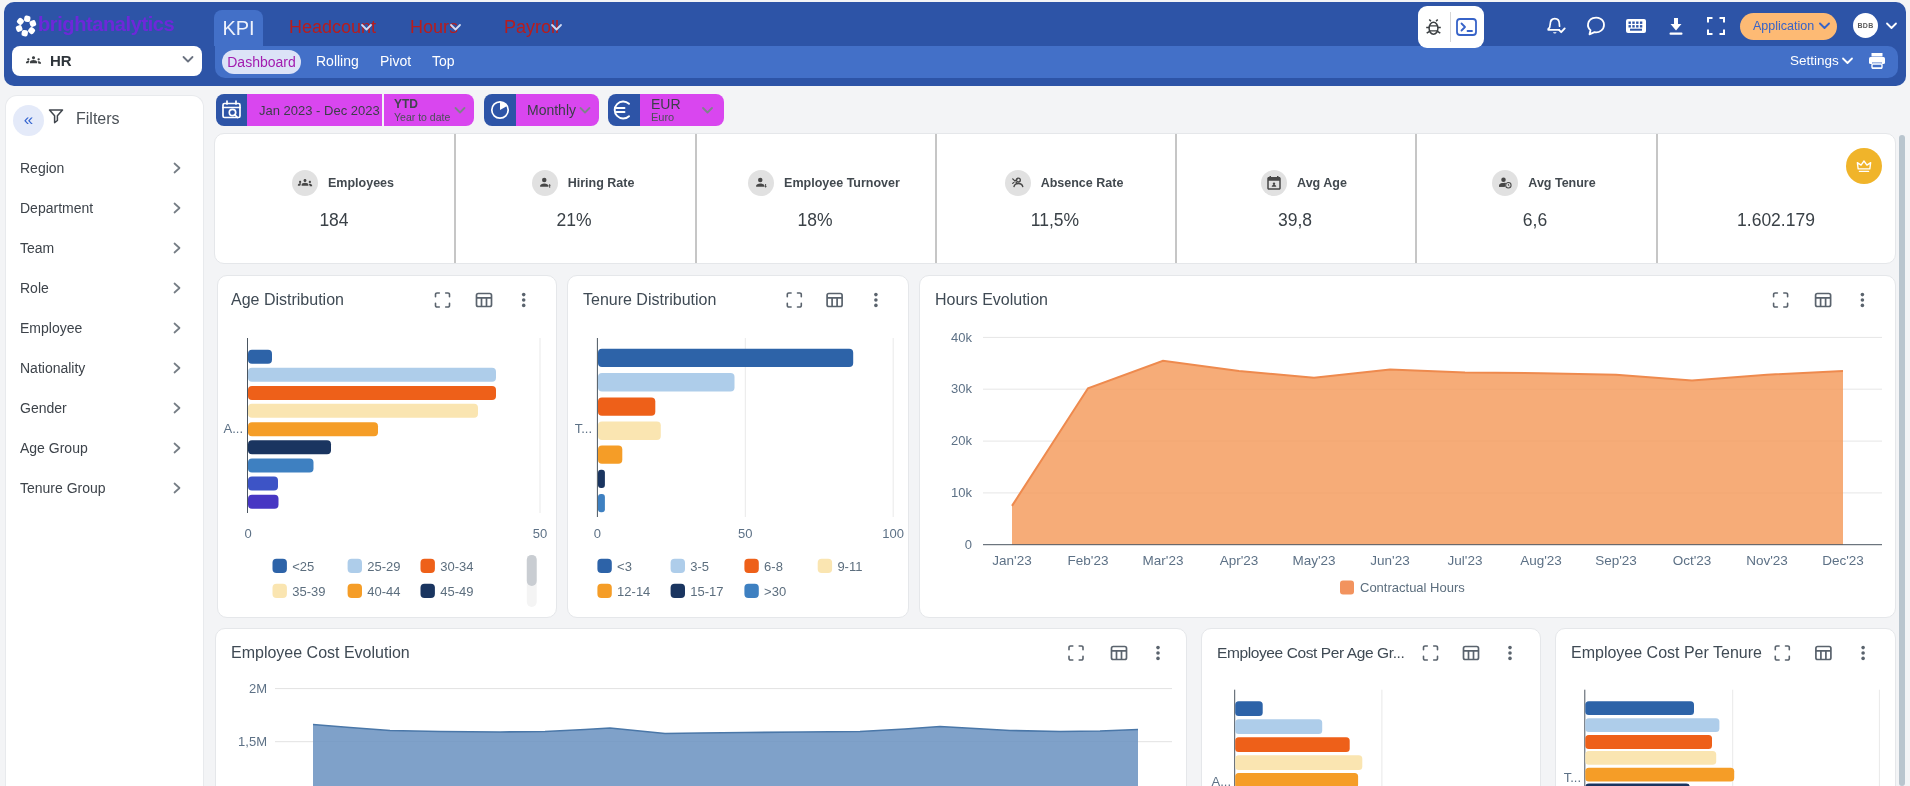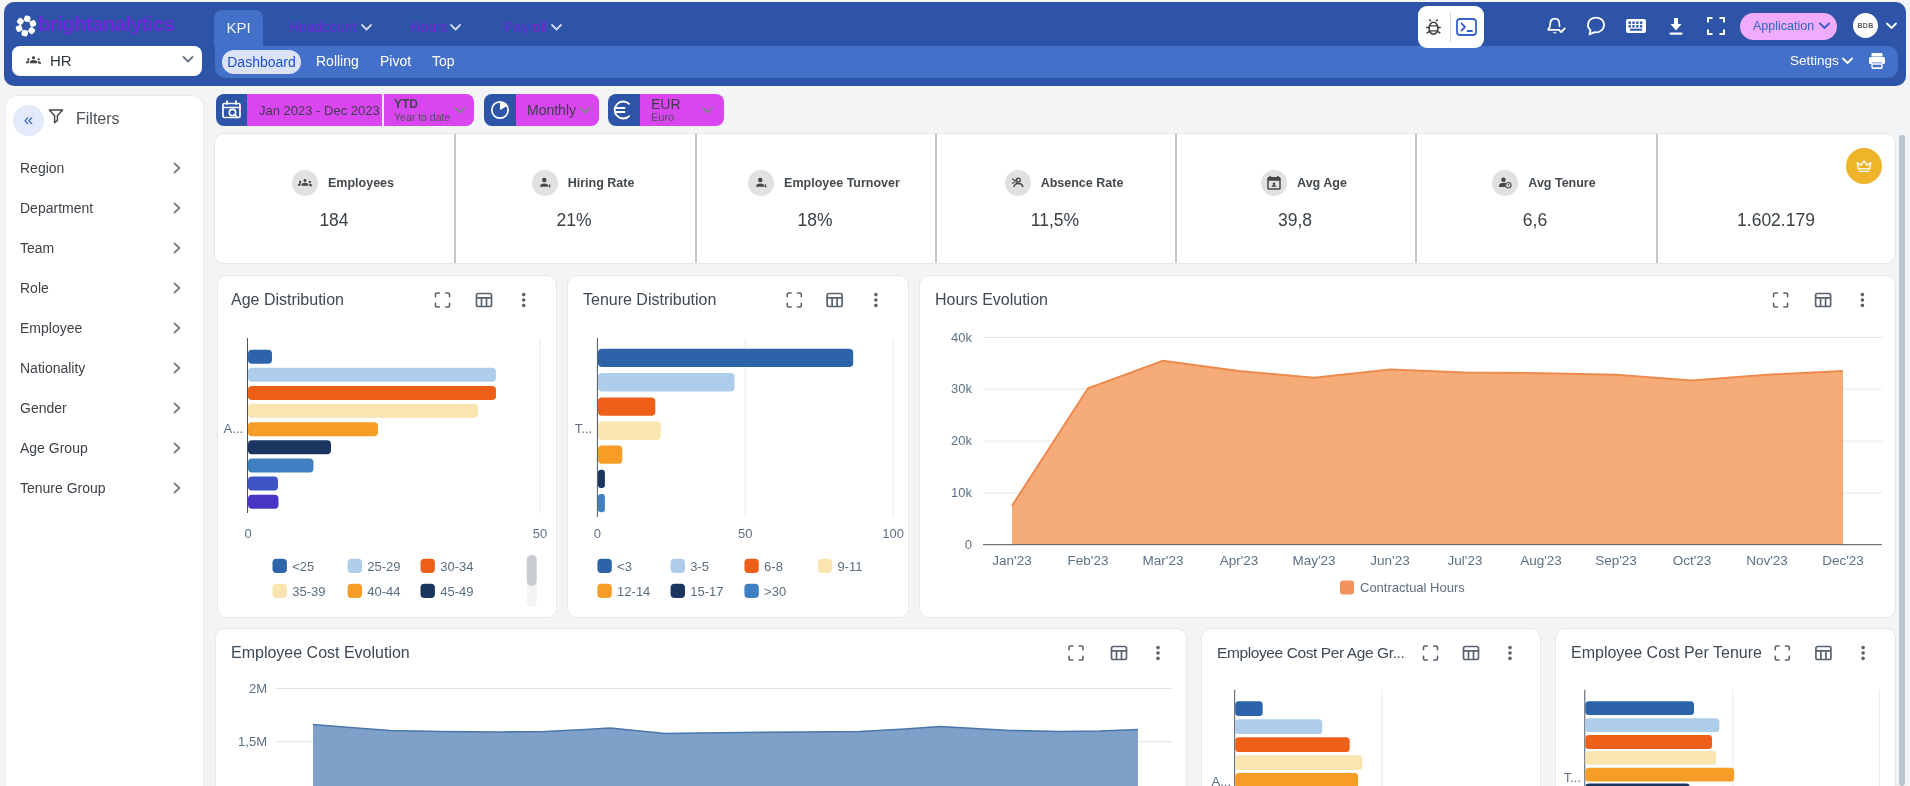--- a/index.html
+++ b/index.html
@@ -3,29 +3,29 @@
 <meta charset="utf-8">
 <style>
   * { margin:0; padding:0; box-sizing:border-box; }
   html,body { width:1910px; height:786px; overflow:hidden; }
   body { font-family:"Liberation Sans", sans-serif; background:#f3f4f6; position:relative; }
   .abs { position:absolute; }
   
   #nav { position:absolute; left:4px; top:2px; width:1902px; height:84px; background:#2d54a7; border-radius:10px; }
   #logo { position:absolute; left:38px; top:13px; color:#6d28d9; font-size:20px; font-weight:bold; letter-spacing:-0.4px; }
   #hrbox { position:absolute; left:12px; top:46px; width:190px; height:29.5px; background:#fff; border-radius:8px; display:flex; align-items:center; }
-  #hrbox .txt { color:#2f353b; font-size:15px; margin-left:7px; }
+  #hrbox .txt { color:#2f353b; font-size:15px; margin-left:7px;font-weight:bold; }
   #subrow { position:absolute; left:215px; top:45.5px; width:1683px; height:32px; background:#4370c8; border-radius:0 10px 10px 10px; }
-  #kpitab { position:absolute; left:214px; top:10px; width:49px; height:36px; background:#4370c8; border-radius:8px 8px 0 0; color:#eef2fc; font-size:15px; text-align:center; line-height:36px; }
-  .nav1 { position:absolute; top:10px; height:34px; line-height:34px; color:#6d28d9; font-size:14px; }
-  .pill-dash { position:absolute; left:222px; top:50px; width:79px; height:24px; background:#dce3f7; border-radius:12px; color:#1d4ed8; font-size:14px; text-align:center; line-height:24px; }
+  #kpitab { position:absolute; left:214px; top:10px; width:49px; height:36px; background:#4370c8; border-radius:8px 8px 0 0; color:#eef2fc; font-size:20px; text-align:center; line-height:36px; }
+  .nav1 { position:absolute; top:10px; height:34px; line-height:34px; color:#b91c1c; font-size:18px; }
+  .pill-dash { position:absolute; left:222px; top:50px; width:79px; height:24px; background:#dce3f7; border-radius:12px; color:#a21caf; font-size:14px; text-align:center; line-height:24px; }
   .nav2 { position:absolute; top:48px; height:26px; line-height:26px; color:#fff; font-size:14px; }
   #dbgbox { position:absolute; left:1418px; top:6px; width:66px; height:42px; background:#fff; border-radius:9px; }
   #dbgbox .div { position:absolute; left:32px; top:6px; width:1px; height:30px; background:#d6d6d6; }
-  #apppill { position:absolute; left:1740px; top:13px; width:97px; height:27px; background:#f0abfc; border-radius:14px; color:#3763c8; font-size:12.5px; line-height:27px; padding-left:13px; }
+  #apppill { position:absolute; left:1740px; top:13px; width:97px; height:27px; background:#fdba74; border-radius:14px; color:#3763c8; font-size:12.5px; line-height:27px; padding-left:13px; }
   #avatar { position:absolute; left:1853px; top:13px; width:25px; height:25px; border-radius:50%; background:#fff; color:#5a5a5a; font-size:7px; font-weight:bold; letter-spacing:0.3px; text-align:center; line-height:25px; }
   
   #scrollthumb { position:absolute; left:1899px; top:135px; width:6px; height:651px; background:#b9c5ce; border-radius:3px; }
   
   #sidebar { position:absolute; left:5px; top:95px; width:199px; height:691px; background:#fff; border:1px solid #e8eaed; border-radius:12px 12px 0 0; border-bottom:none; }
   #collapse { position:absolute; left:13px; top:105px; width:31px; height:31px; border-radius:50%; background:#e4eaf9; color:#3565d0; font-size:17px; text-align:center; line-height:29px; }
   #sb-title { position:absolute; left:76px; top:110px; font-size:16px; color:#4b5157; }
   .fitem { position:absolute; left:0; width:100%; height:40px; }
   .fitem .lbl { position:absolute; left:20px; top:50%; transform:translateY(-50%); font-size:14px; color:#3d434a; }
   

